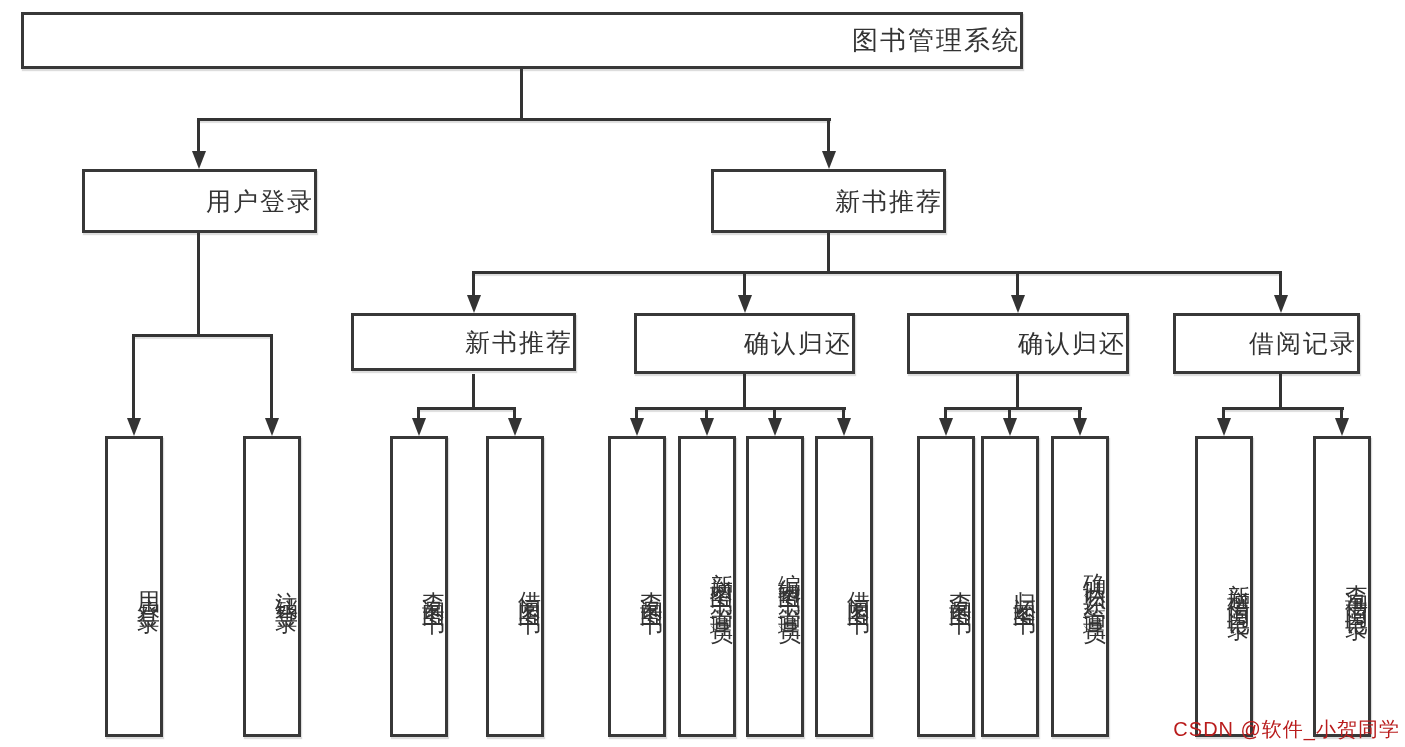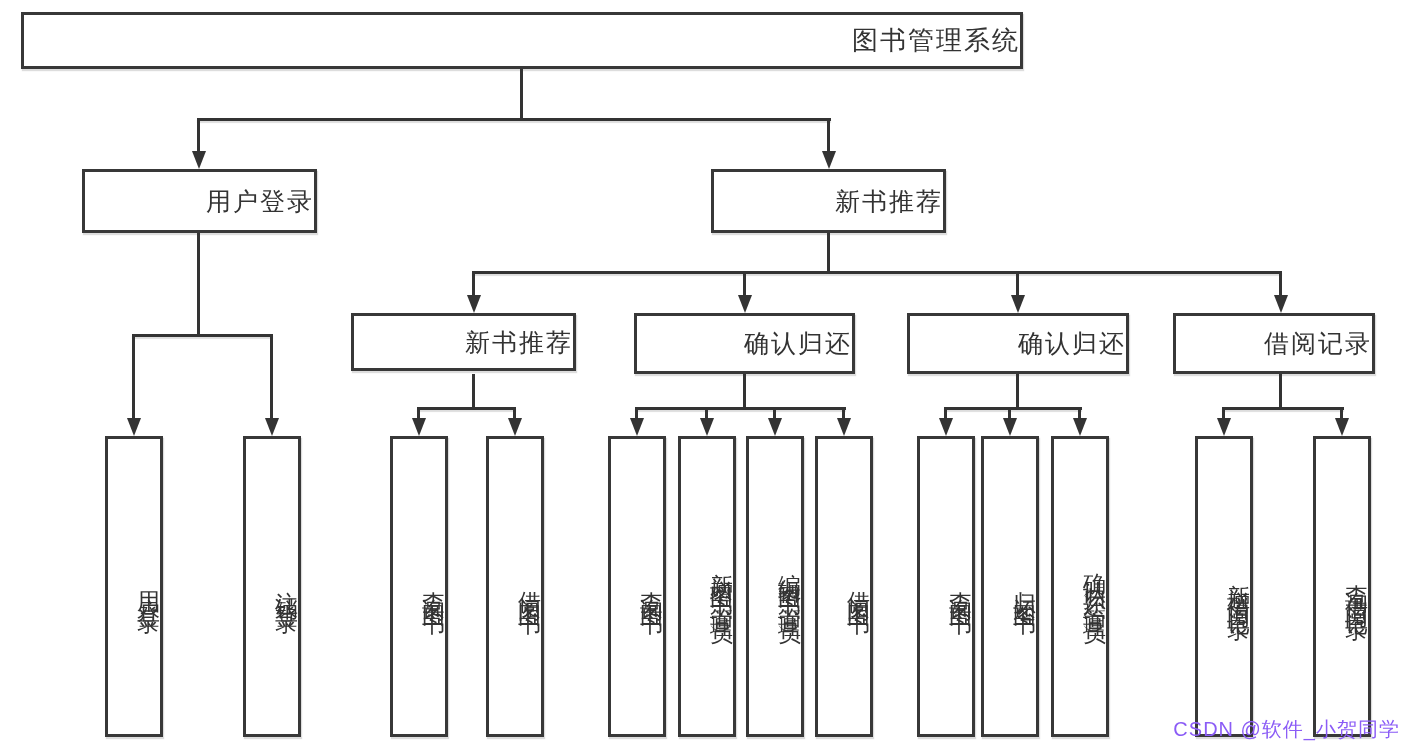--- a/index.html
+++ b/index.html
@@ -38,21 +38,21 @@
   .ar{
     position:absolute;width:0;height:0;
     border-left:7px solid transparent;
     border-right:7px solid transparent;
     border-top:18px solid #333333;
   }
   #watermark{
     position:absolute;
     right:5px;bottom:4px;
     font-size:20px;
-    color:#8b5cf6;
+    color:#b91c1c;
     letter-spacing:1px;
     z-index:10;
   }
 </style>
 </head>
 <body>
 
 <div id="stage">
 
   <div class="node root" style="left:21px;top:12px;width:1002px;height:57px">
@@ -68,21 +68,21 @@
 
   <div class="node" style="left:351px;top:313px;width:225px;height:58px">
     <span class="label">新书推荐</span>
   </div>
   <div class="node" style="left:634px;top:313px;width:221px;height:61px">
     <span class="label">确认归还</span>
   </div>
   <div class="node" style="left:907px;top:313px;width:222px;height:61px">
     <span class="label">确认归还</span>
   </div>
-  <div class="node" style="left:1173px;top:313px;width:202px;height:61px">
+  <div class="node" style="left:1173px;top:313px;width:187px;height:61px">
     <span class="label">借阅记录</span>
   </div>
 
   <div class="node" style="left:105px;top:436px;width:58px;height:301px">
     <span class="label vtext">用户登录</span>
   </div>
   <div class="node" style="left:243px;top:436px;width:58px;height:301px">
     <span class="label vtext">注销登录</span>
   </div>
 

